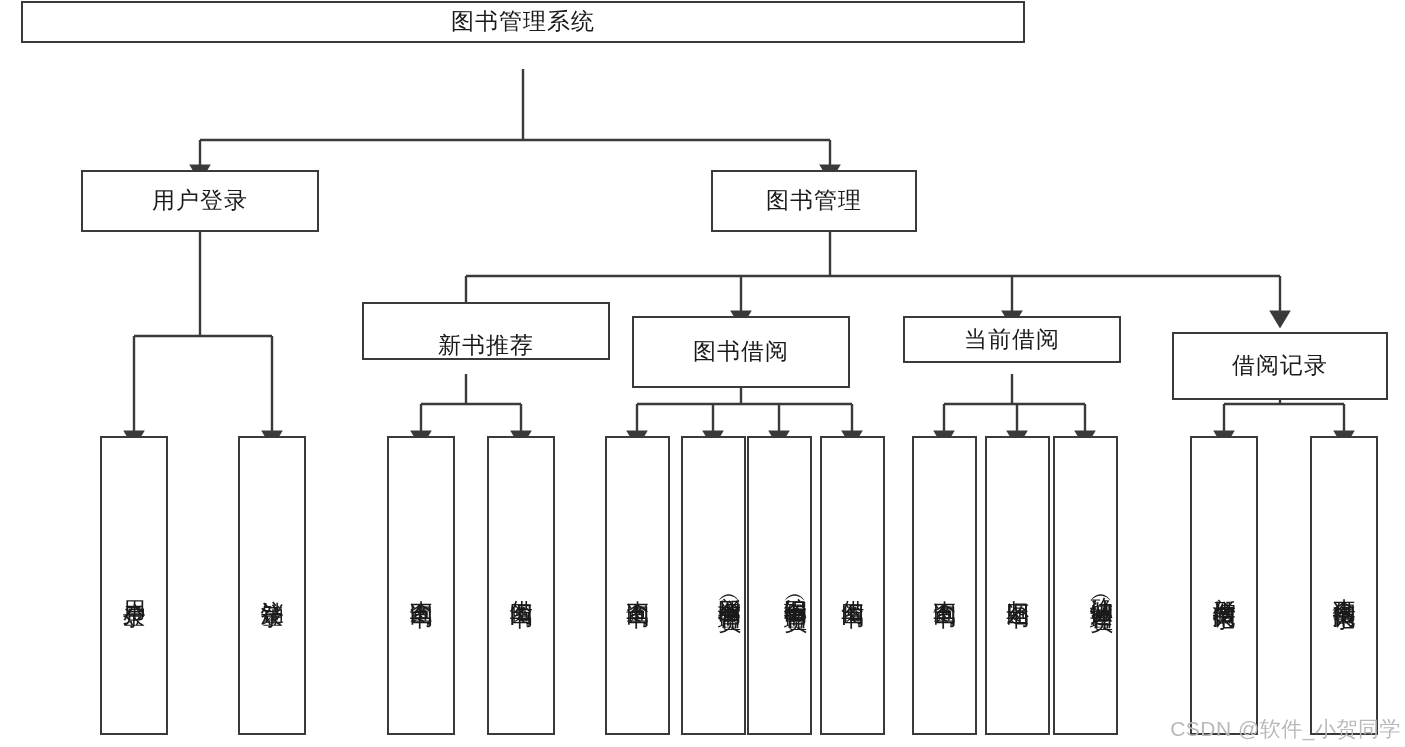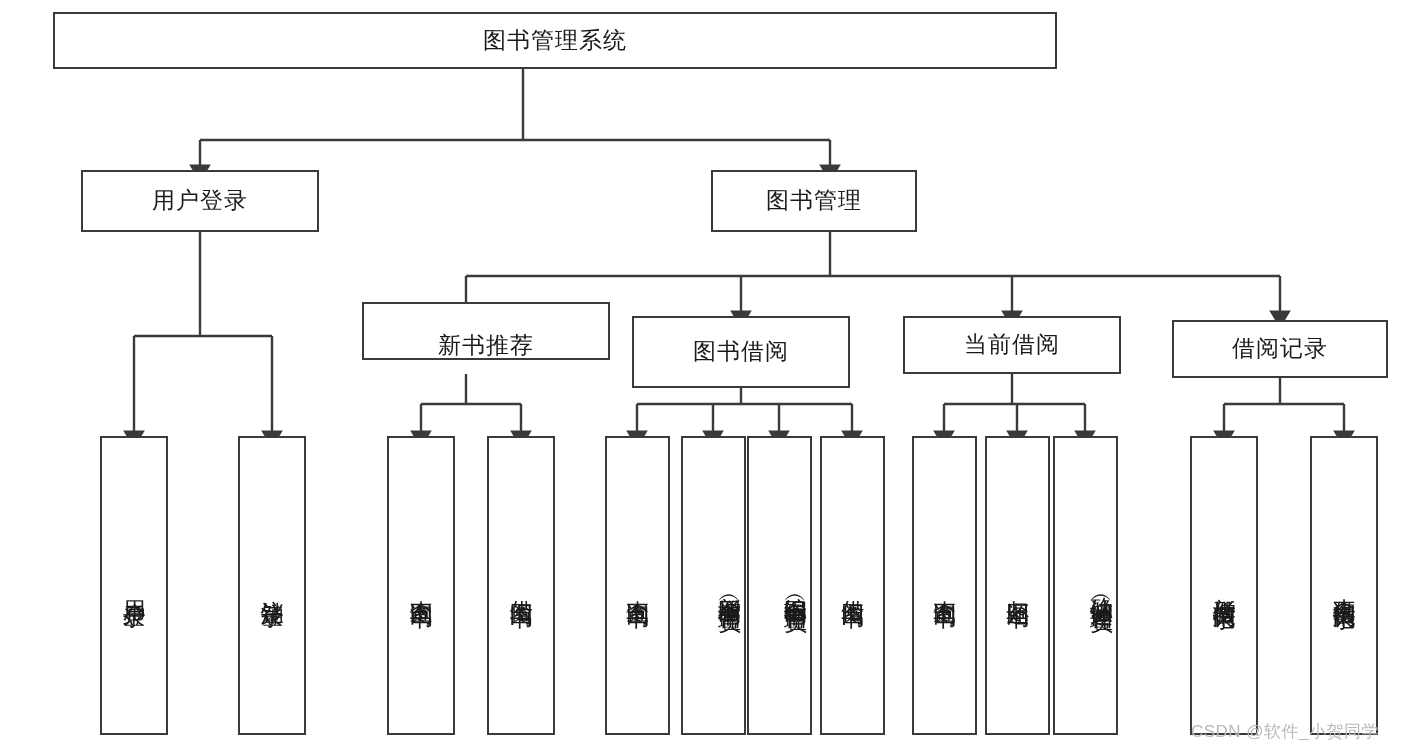--- a/index.html
+++ b/index.html
@@ -52,23 +52,23 @@
     justify-content: center;
     padding-top: 4px;
     white-space: nowrap;
   }
   .node-v.mid {
     align-items: center;
     padding-top: 0;
   }
   #watermark {
     position: absolute;
-    right: 26px;
+    right: 4px;
     bottom: 4px;
-    font-size: 17px;
+    font-size: 21px;
     color: #b9b9b9;
     letter-spacing: 0.5px;
     white-space: nowrap;
     z-index: 5;
   }
 </style>
 </head>
 <body>
 
 <div id="canvas">
@@ -109,39 +109,39 @@
         <path d="M 1017 404 L 1017 434" marker-end="url(#arrow)"></path>
         <path d="M 1085 404 L 1085 434" marker-end="url(#arrow)"></path>
         <path d="M 1280 374 L 1280 404"></path>
         <path d="M 1224 404 L 1344 404"></path>
         <path d="M 1224 404 L 1224 434" marker-end="url(#arrow)"></path>
         <path d="M 1344 404 L 1344 434" marker-end="url(#arrow)"></path>
       </g>
   </svg>
 
   <div id="nodes">
-      <div class="node node-h" style="left: 21px; top: 12px; width: 1004px; height: 57px; margin-left: 32px;">
+      <div class="node node-h" style="left: 21px; top: 1px; width: 1004px; height: 42px;">
         <span>图书管理系统</span>
       </div>
       <div class="node node-h" style="left: 81px; top: 170px; width: 238px; height: 62px;">
         <span>用户登录</span>
       </div>
       <div class="node node-h" style="left: 711px; top: 170px; width: 206px; height: 62px;">
         <span>图书管理</span>
       </div>
       <div class="node node-h" style="left: 362px; top: 302px; width: 248px; height: 58px; align-items: flex-end;">
         <span>新书推荐</span>
       </div>
       <div class="node node-h" style="left: 632px; top: 316px; width: 218px; height: 72px;">
         <span>图书借阅</span>
       </div>
-      <div class="node node-h" style="left: 903px; top: 316px; width: 218px; height: 58px;">
+      <div class="node node-h" style="left: 903px; top: 316px; width: 218px; height: 47px;">
         <span>当前借阅</span>
       </div>
-      <div class="node node-h" style="left: 1172px; top: 320px; width: 216px; height: 58px;">
+      <div class="node node-h" style="left: 1172px; top: 332px; width: 216px; height: 68px;">
         <span>借阅记录</span>
       </div>
       <div class="node node-v mid" style="left: 100px; top: 436px; width: 68px; height: 299px;">
         <span>用户登录</span>
       </div>
       <div class="node node-v mid" style="left: 238px; top: 436px; width: 68px; height: 299px;">
         <span>注销登录</span>
       </div>
       <div class="node node-v mid" style="left: 387px; top: 436px; width: 68px; height: 299px;">
         <span>查询图书</span>

